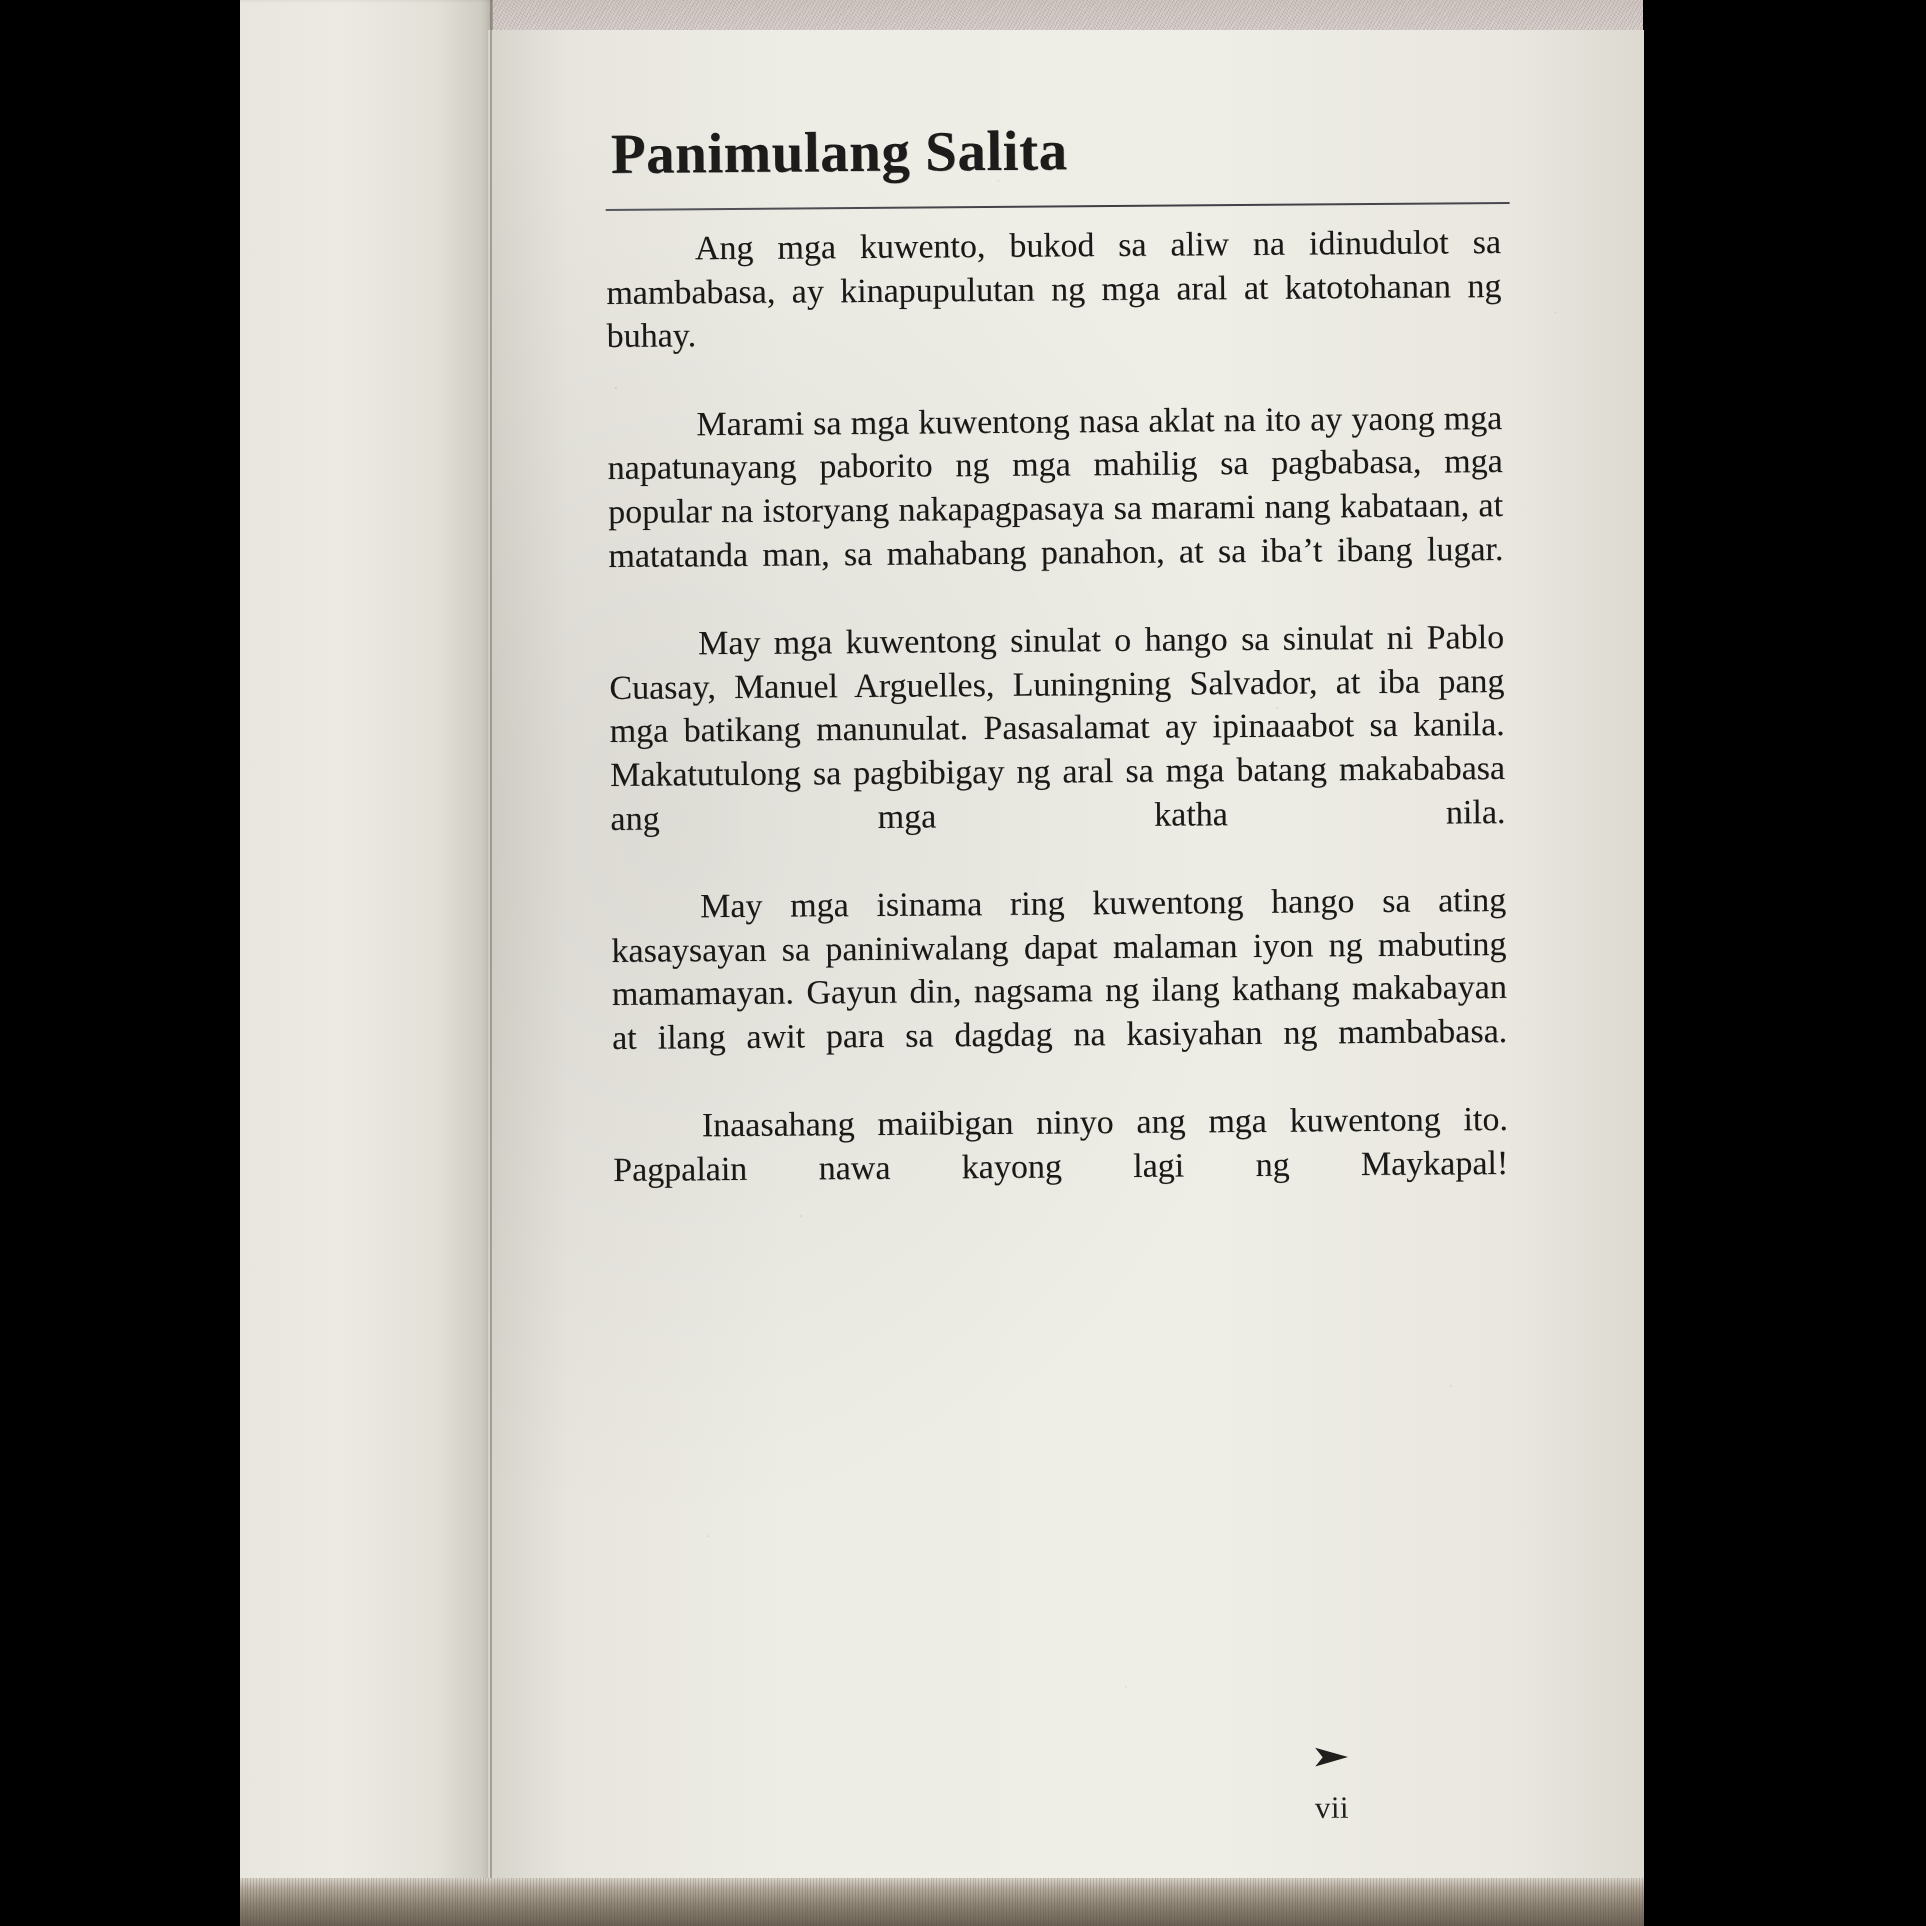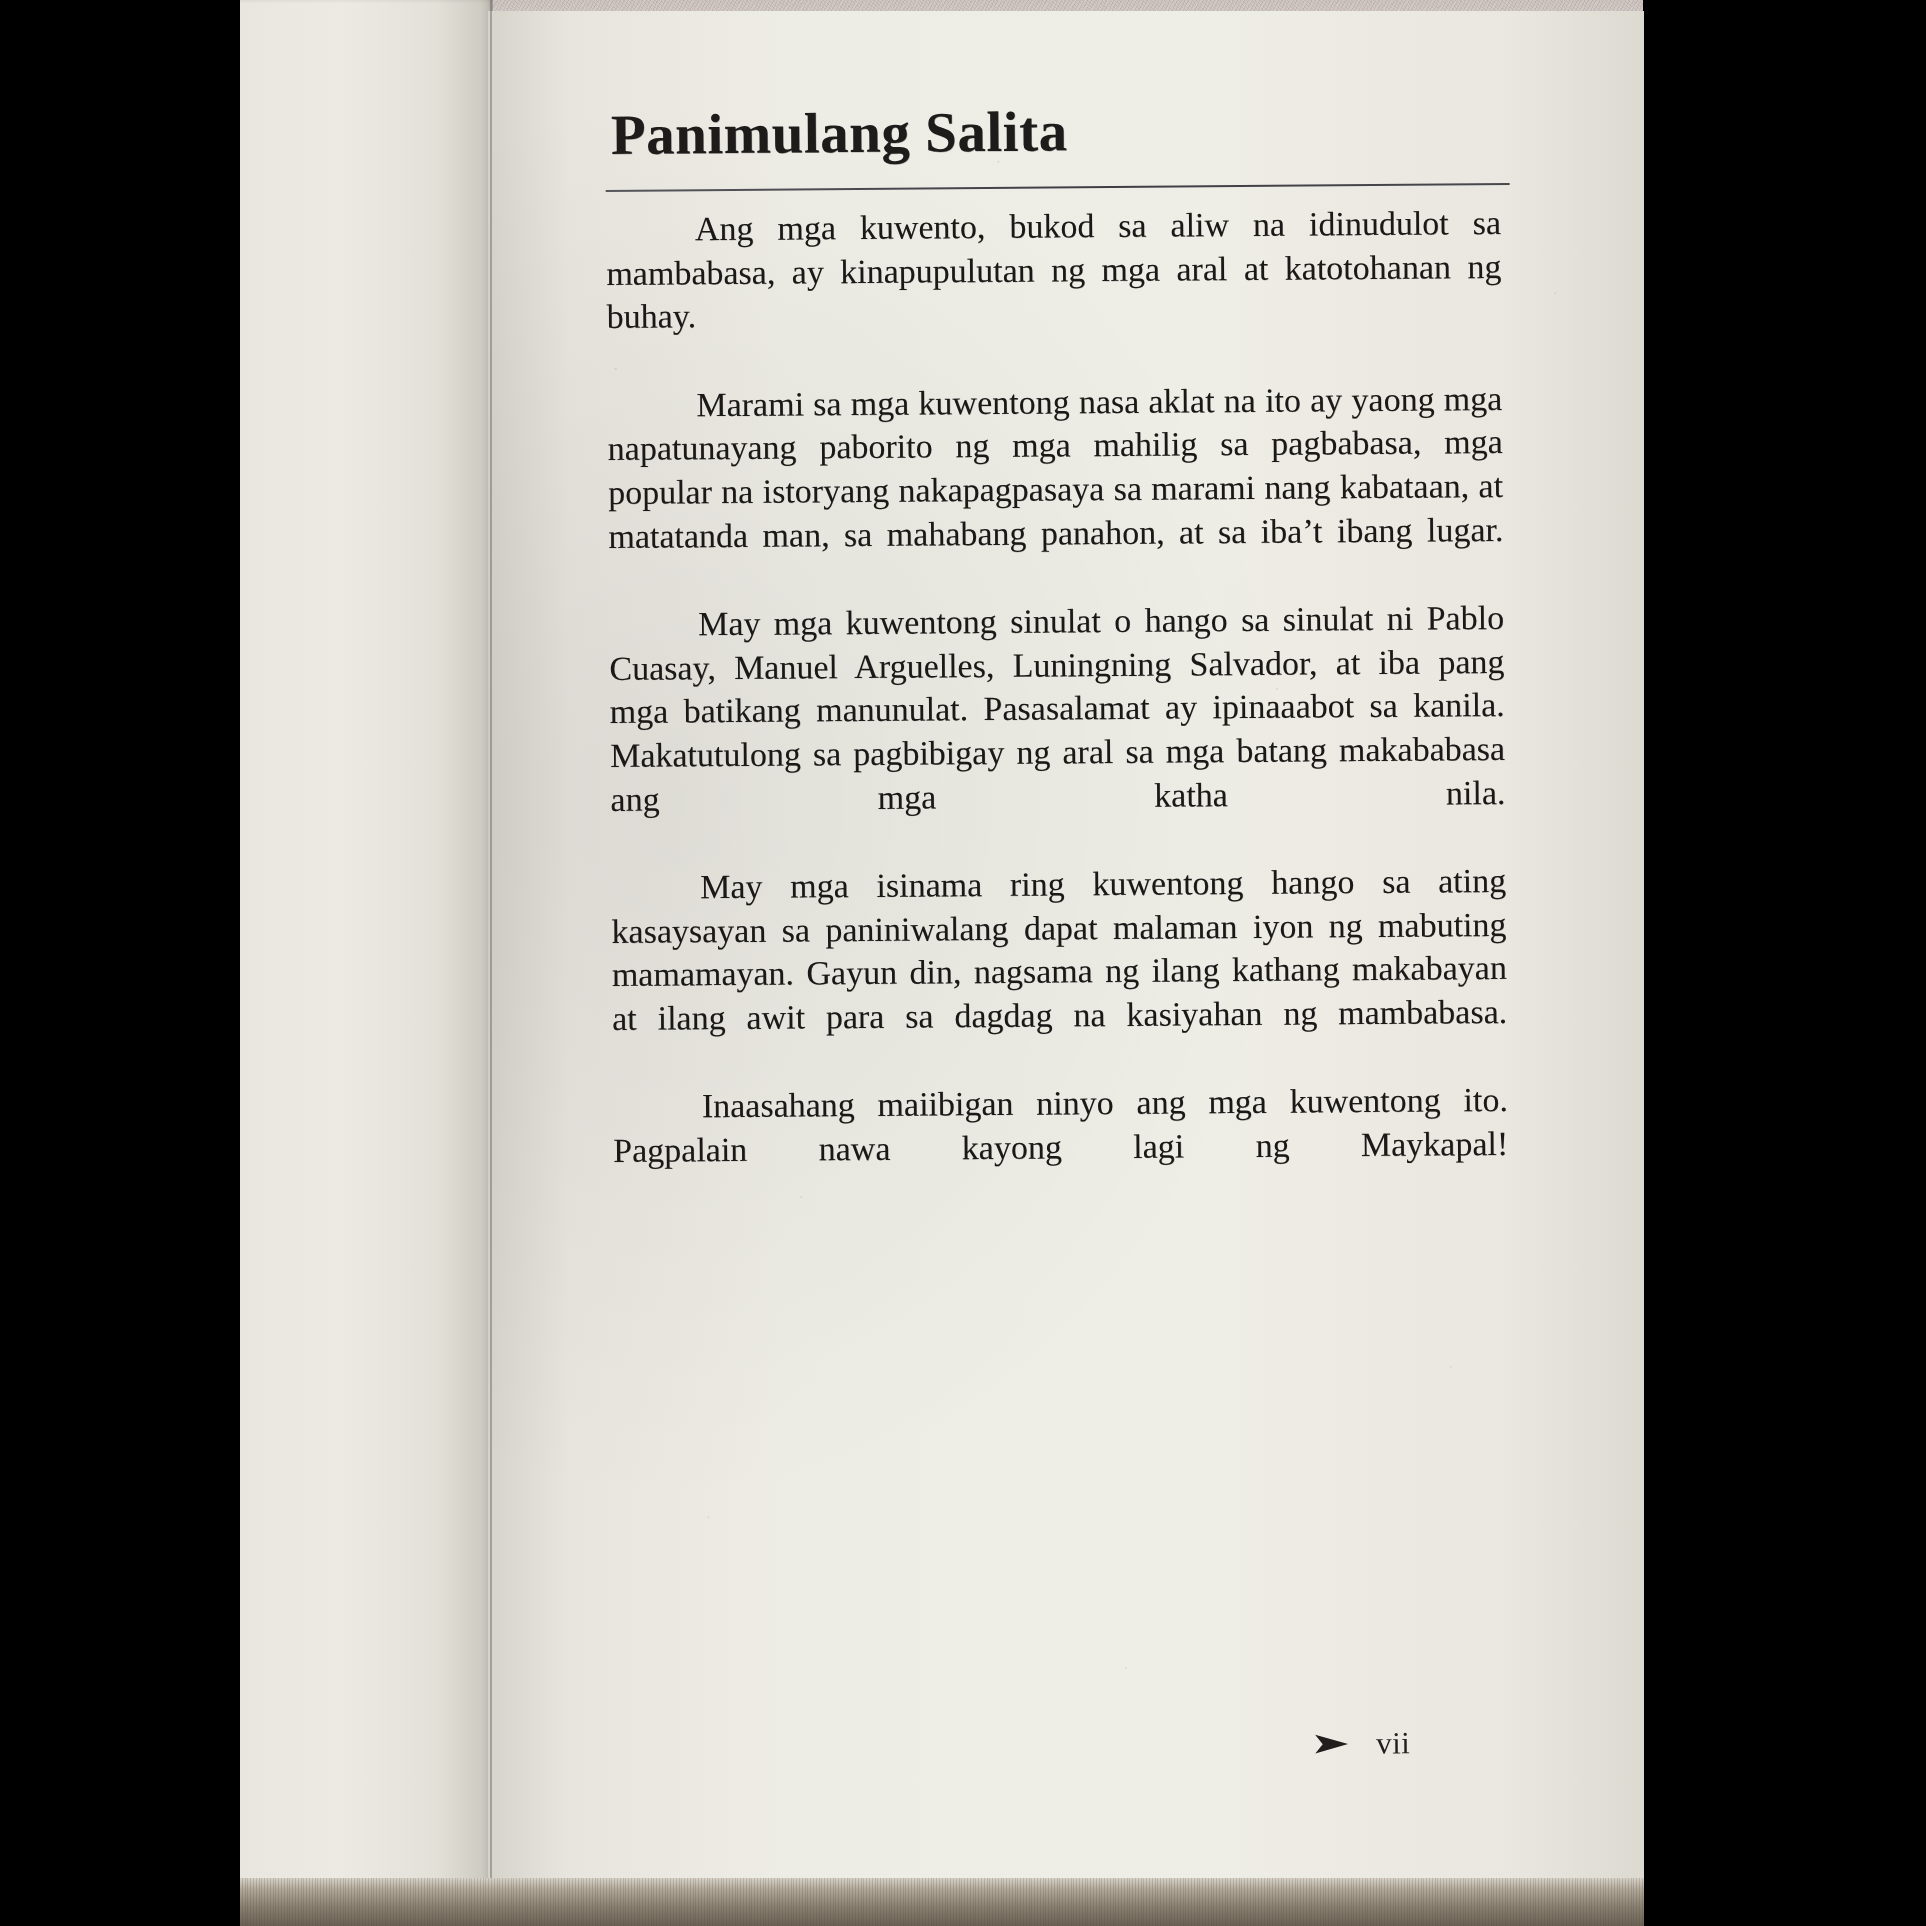--- a/index.html
+++ b/index.html
@@ -51,21 +51,21 @@
     width: 2.3px;
     height: 1897px;
     background: linear-gradient(90deg, rgba(120,114,106,0.0), rgba(96,90,84,0.85), rgba(120,114,106,0.0));
     z-index: 4;
   }
 
   
   .recto-page {
     position: absolute;
     left: 488px;
-    top: 11px;
+    top: 30px;
     width: 1160px;
     height: 1883px;
     background:
       radial-gradient(ellipse at 16% 42%, rgba(0,0,0,0.055) 0%, rgba(0,0,0,0) 46%),
       linear-gradient(90deg, #d6d3cb 0%, #e7e5de 7%, #edece5 26%, #eeede6 62%, #e9e7df 88%, #dcd9d1 100%);
     z-index: 3;
     overflow: hidden;
     text-decoration: underline;
   }
 
@@ -161,24 +161,25 @@
     width: 100%;
   }
 
   
   .folio {
     position: absolute;
     left: 826px;
     top: 1715px;
     display: flex;
     align-items: center;
-    gap: 27px;
+    gap: 21px;
     z-index: 8;
     transform: rotate(-0.45deg);
     transform-origin: left top;
+    flex-direction: column;
   }
 
   .folio-dart {
     display: inline-block;
     width: 35px;
     height: 24.4px;
     color: #201f1e;
   }
 
   .folio-num {

